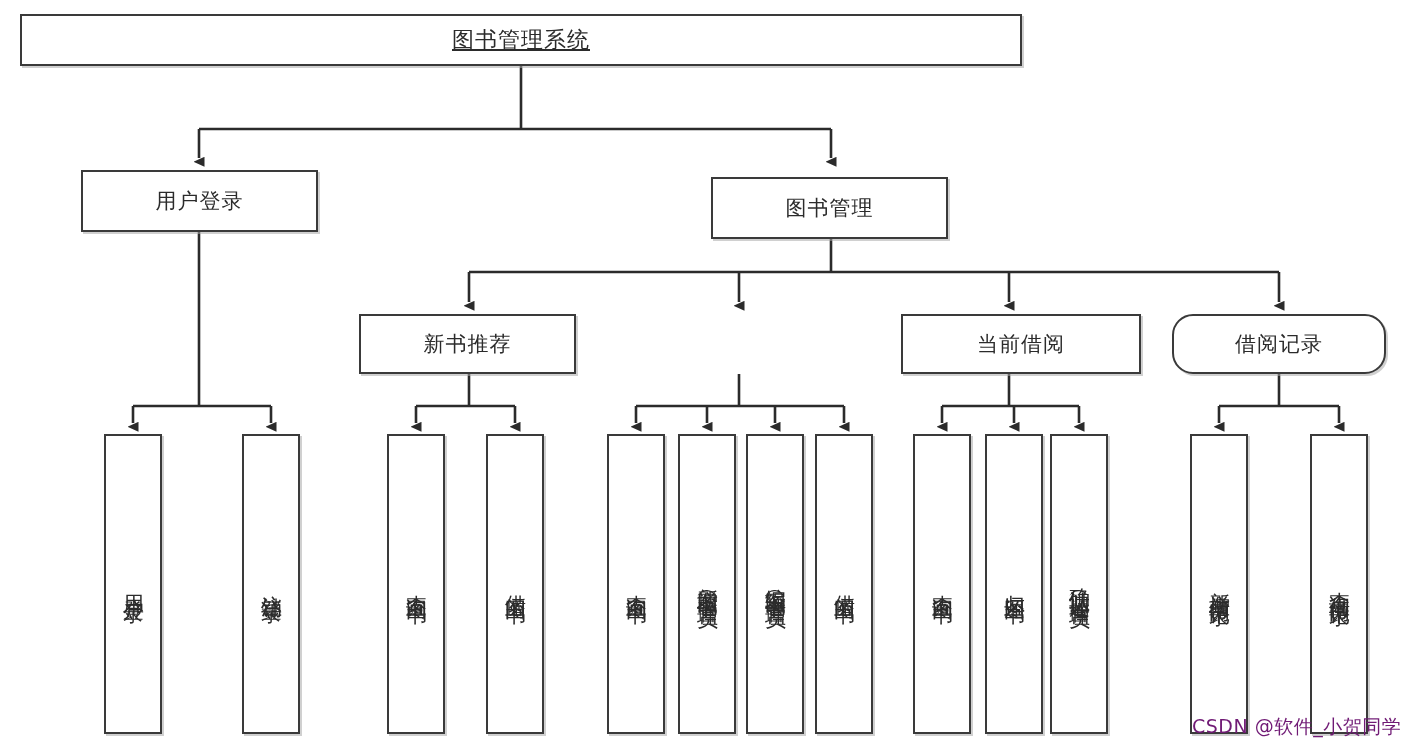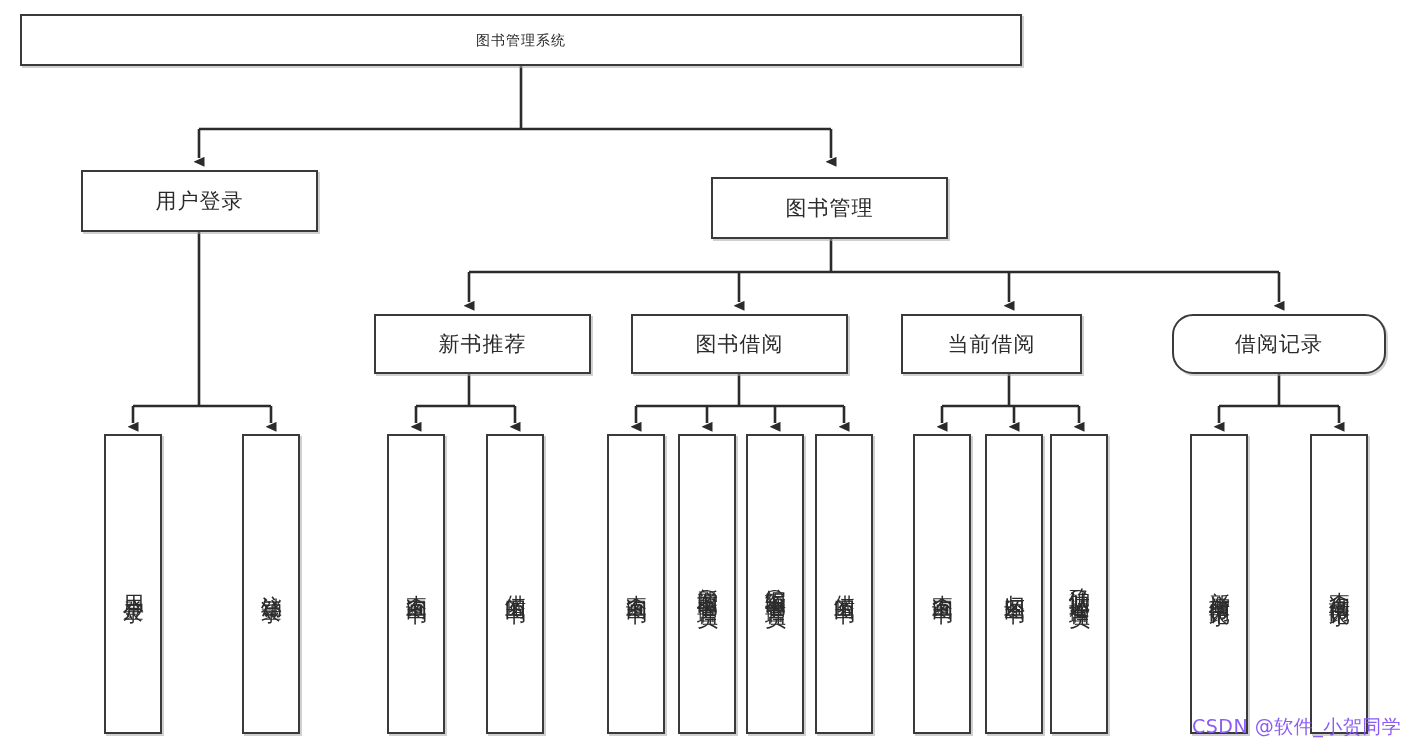--- a/index.html
+++ b/index.html
@@ -9,29 +9,29 @@
   svg.edges{position:absolute;left:0;top:0;width:1405px;height:747px;}
 
   .node{position:absolute;box-sizing:border-box;background:#ffffff;
         border:2.5px solid #3a3a3a;
         box-shadow:2px 2px 0 0 rgba(170,170,170,.55);
         display:flex;align-items:center;justify-content:center;}
   .node .lbl{color:#2b2b2b;white-space:nowrap;letter-spacing:1px;}
 
   
   .h .lbl{font-size:21px;line-height:1;}
-  .node.root .lbl{font-size:14px;}
+  .node.root .lbl{font-size:22px;text-decoration:underline;}
 
   
   .v{align-items:center;justify-content:center;}
   .v .lbl{writing-mode:vertical-rl;text-orientation:upright;
           font-size:21px;line-height:1.18;letter-spacing:3px;
           white-space:nowrap;}
 
-  .watermark{position:absolute;color:#8b5cf6;font-size:19px;
+  .watermark{position:absolute;color:#701a75;font-size:19px;
              letter-spacing:.5px;white-space:nowrap;}
 </style>
 </head>
 <body>
 
 <div id="stage">
 
   <svg class="edges" viewBox="0 0 1405 747" xmlns="http://www.w3.org/2000/svg">
     <defs>
       <marker id="arw" markerWidth="10" markerHeight="11" refX="1.2" refY="5.5" orient="auto" markerUnits="userSpaceOnUse">
@@ -86,27 +86,24 @@
     <span class="lbl">图书管理系统</span>
   </div>
 
   <div class="node h" style="left:81px;top:170px;width:237px;height:62px;">
     <span class="lbl">用户登录</span>
   </div>
   <div class="node h" style="left:711px;top:177px;width:237px;height:62px;">
     <span class="lbl">图书管理</span>
   </div>
 
-  <div class="node h" style="left:374px;top:314px;width:217px;height:60px;">
+  <div class="node h" style="left:359px;top:314px;width:217px;height:60px;">
     <span class="lbl">新书推荐</span>
   </div>
-  <div class="node h" style="left:631px;top:314px;width:217px;height:60px;">
-    <span class="lbl">图书借阅</span>
-  </div>
-  <div class="node h" style="left:901px;top:314px;width:181px;height:60px;">
+  <div class="node h" style="left:901px;top:314px;width:240px;height:60px;">
     <span class="lbl">当前借阅</span>
   </div>
   <div class="node h" style="left:1172px;top:314px;width:214px;height:60px;border-radius:21px;">
     <span class="lbl">借阅记录</span>
   </div>
 
   <div class="node v" style="left:104px;top:434px;width:58px;height:300px;">
     <span class="lbl">用户登录</span>
   </div>
   <div class="node v" style="left:242px;top:434px;width:58px;height:300px;">

